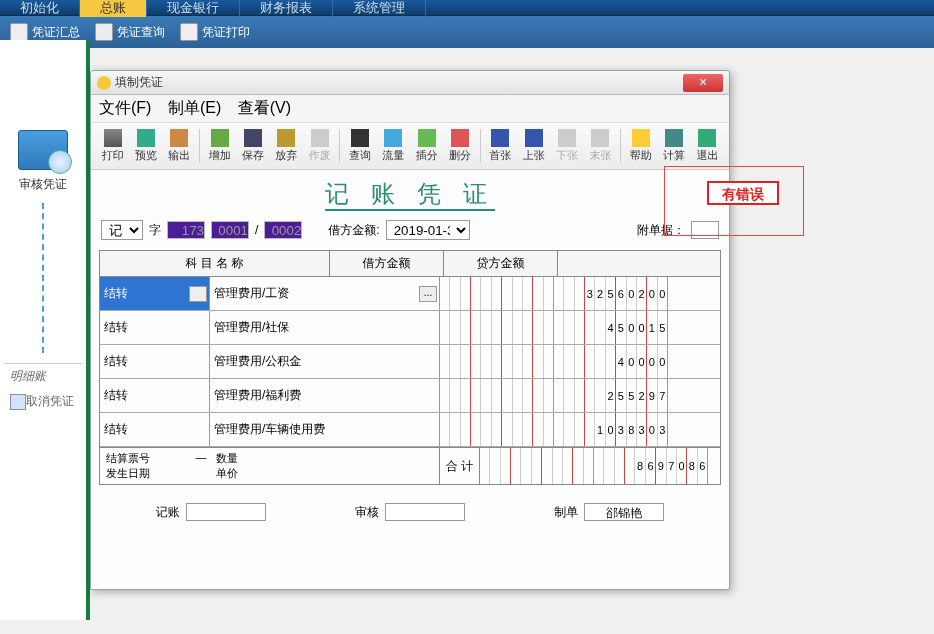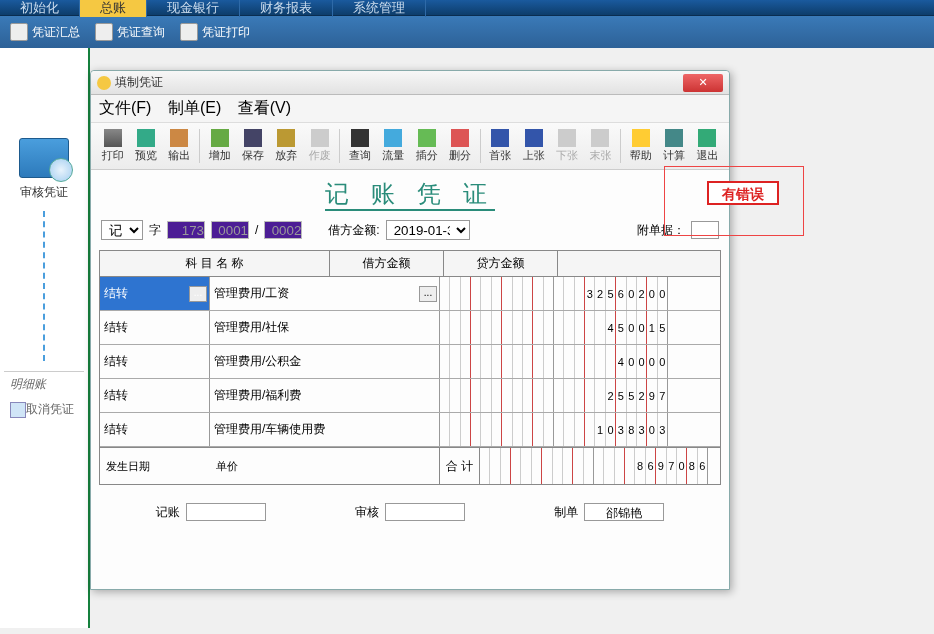--- a/index.html
+++ b/index.html
@@ -9,21 +9,21 @@
     .top-nav { background: linear-gradient(#1a5a9e, #0d3d6b); height: 16px; display: flex; align-items: center; border-bottom: 1px solid #0a2d50; }
     .top-nav-item { color: #cde; padding: 0 20px; border-right: 1px solid #2e6aa8; cursor: pointer; font-size: 13px; }
     .top-nav-item.active { background: #f5c842; color: #333; }
     
     
     .sec-toolbar { background: linear-gradient(#3a7ab8, #2d6197); height: 32px; display: flex; align-items: center; padding: 0 10px; gap: 15px; }
     .sec-item { display: flex; align-items: center; gap: 4px; color: #fff; font-size: 12px; cursor: pointer; }
     .sec-icon { width: 18px; height: 18px; background: #eee; border: 1px solid #999; border-radius: 2px; display: inline-block; }
     
     
-    .left-panel { position: absolute; left: 0; top: 48px; width: 90px; height: 580px; background: #fff; border-right: 2px solid #15803d; padding: 10px 4px; }
+    .left-panel { position: absolute; left: 0; top: 40px; width: 90px; height: 580px; background: #fff; border-right: 4px solid #15803d; padding: 10px 4px; }
     .left-icon-group { text-align: center; margin-top: 80px; }
     .big-icon { width: 50px; height: 40px; margin: 0 auto 6px; background: linear-gradient(#4a9edd, #2d7abb); border: 1px solid #1d5a8d; border-radius: 3px; position: relative; }
     .big-icon::after { content: ''; position: absolute; bottom: -5px; right: -5px; width: 22px; height: 22px; border-radius: 50%; background: radial-gradient(#e8f3fc, #a2cdf0); border: 1px solid #5a9; }
     .left-label { font-size: 12px; color: #333; }
     .dashed-line { width: 2px; height: 150px; border-left: 2px dashed #4a9edd; margin: 10px auto; }
     .sub-section-title { color: #666; font-size: 12px; padding: 4px 6px; border-top: 1px solid #ccc; margin-top: 10px; font-style: italic; }
     .sub-item { display: flex; align-items: center; padding: 4px 6px; color: #666; cursor: pointer; }
     .small-icon { width: 16px; height: 16px; background: #d0e5f7; border: 1px solid #88b; display: inline-block; }
     
     
@@ -413,20 +413,25 @@
             <div class="col">8</div>
             <div class="col">3</div>
             <div class="col">0</div>
             <div class="col">3</div>
           </div>
         </div>
       </div>
     <div class="grid-foot">
       <div class="gf-left">
         <div class="gf-left-row">
+          <span style="width:80px">结算票号</span>
+          <span style="width:30px;text-align:center">—</span>
+          <span>数量</span>
+        </div>
+        <div class="gf-left-row">
           <span style="width:80px">发生日期</span>
           <span style="width:30px"></span>
           <span>单价</span>
         </div>
       </div>
       <div class="gf-row">
         <div class="gf-total-label">合 计</div>
         <div class="amount-grid" id="total-debit">
             <div class="col"></div>
             <div class="col"></div>

